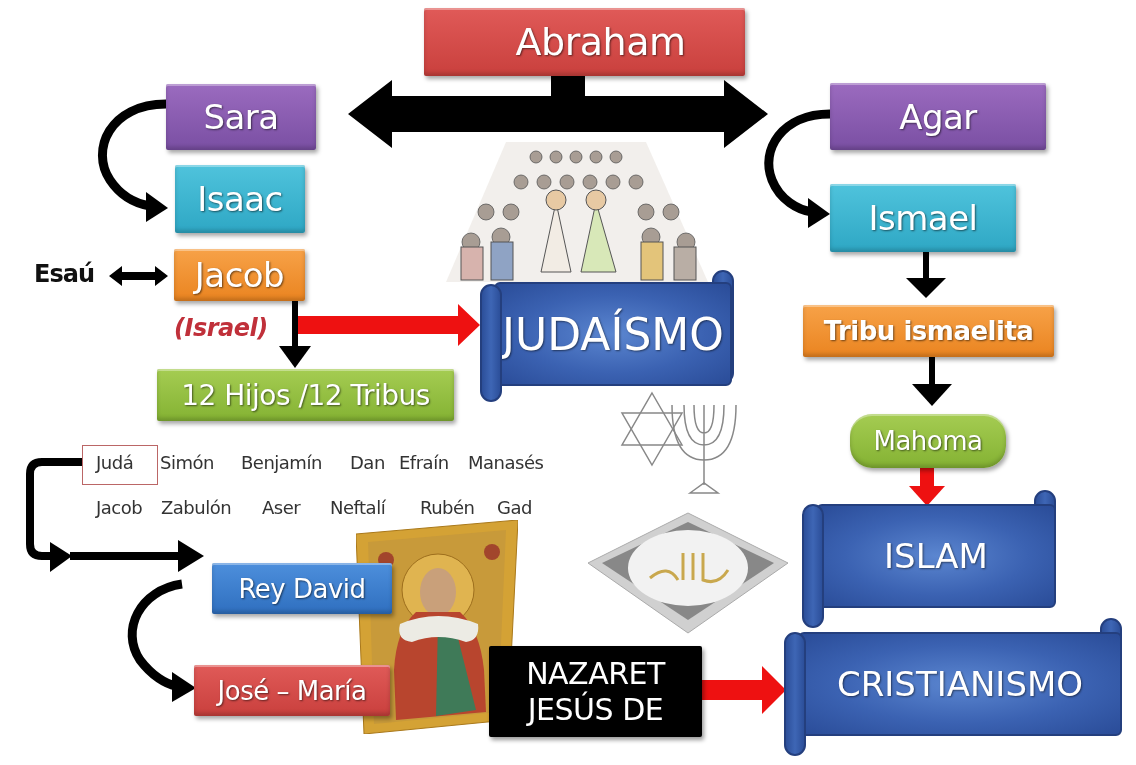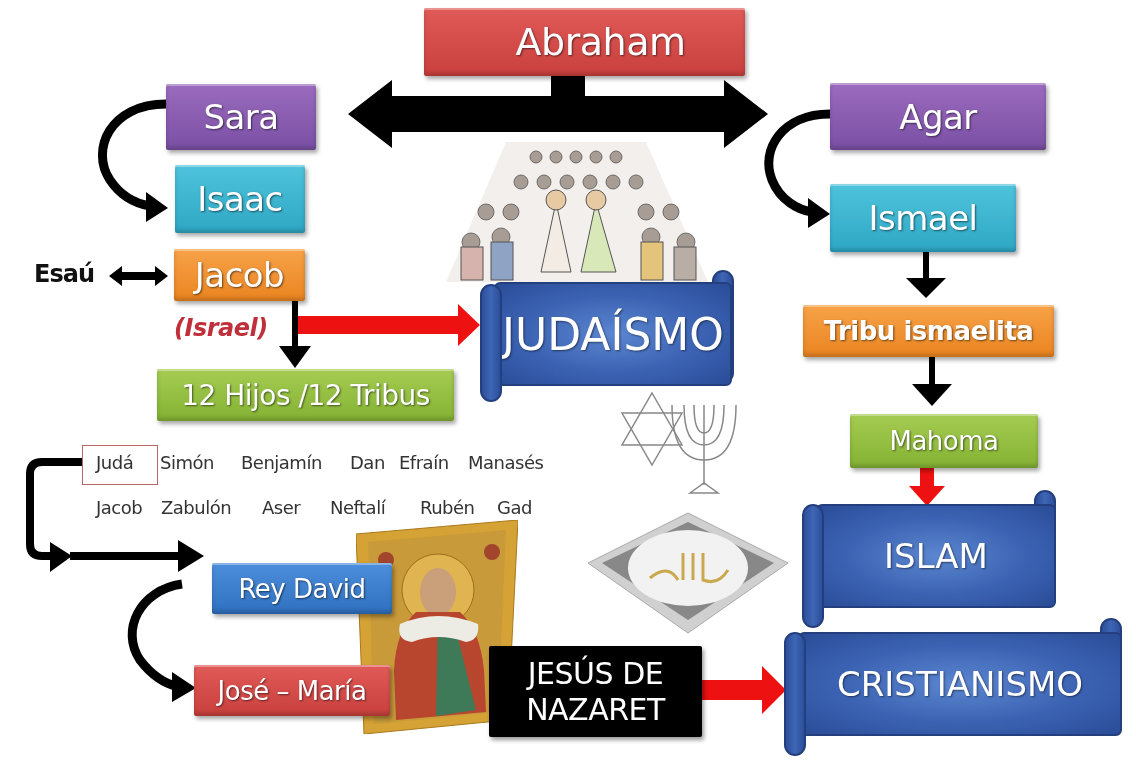--- a/index.html
+++ b/index.html
@@ -173,35 +173,35 @@
 <div class="label" style="left:174px;top:314px;font-size:24px;font-weight:bold;font-style:italic;color:#c0303a;letter-spacing:-0.5px;">(Israel)</div>
 
 <div class="box green" style="left:157px;top:369px;width:297px;height:52px;font-size:28px;">
   <span>12 Hijos /12 Tribus</span>
 </div>
 
 <div class="box orange" style="left:803px;top:305px;width:251px;height:52px;font-size:26px;font-weight:bold;">
   <span>Tribu ismaelita</span>
 </div>
 
-<div class="box green" style="left:850px;top:414px;width:188px;height:54px;font-size:26px;">
+<div class="box green" style="left:850px;top:414px;width:156px;height:54px;font-size:26px;border-radius:22px;">
   <span>Mahoma</span>
 </div>
 
 <div class="box blue" style="left:212px;top:563px;width:180px;height:51px;font-size:26px;">
   <span>Rey David</span>
 </div>
 
 <div class="box red" style="left:194px;top:665px;width:196px;height:51px;font-size:26px;">
   <span>José – María</span>
 </div>
 
 <div class="box black" style="left:489px;top:646px;width:213px;height:91px;flex-direction:column;line-height:36px;font-size:30px;">
+  <span>NAZARET</span>
   <span>JESÚS DE</span>
-  <span>NAZARET</span>
 </div>
 
 <div style="position:absolute;left:82px;top:445px;width:74px;height:38px;border:1.5px solid #b66;"></div>
 <div class="tribes" style="left:0;top:0;">
   <span style="left:96px;top:452px;">Judá</span>
   <span style="left:160px;top:452px;">Simón</span>
   <span style="left:241px;top:452px;">Benjamín</span>
   <span style="left:350px;top:452px;">Dan</span>
   <span style="left:399px;top:452px;">Efraín</span>
   <span style="left:468px;top:452px;">Manasés</span>

